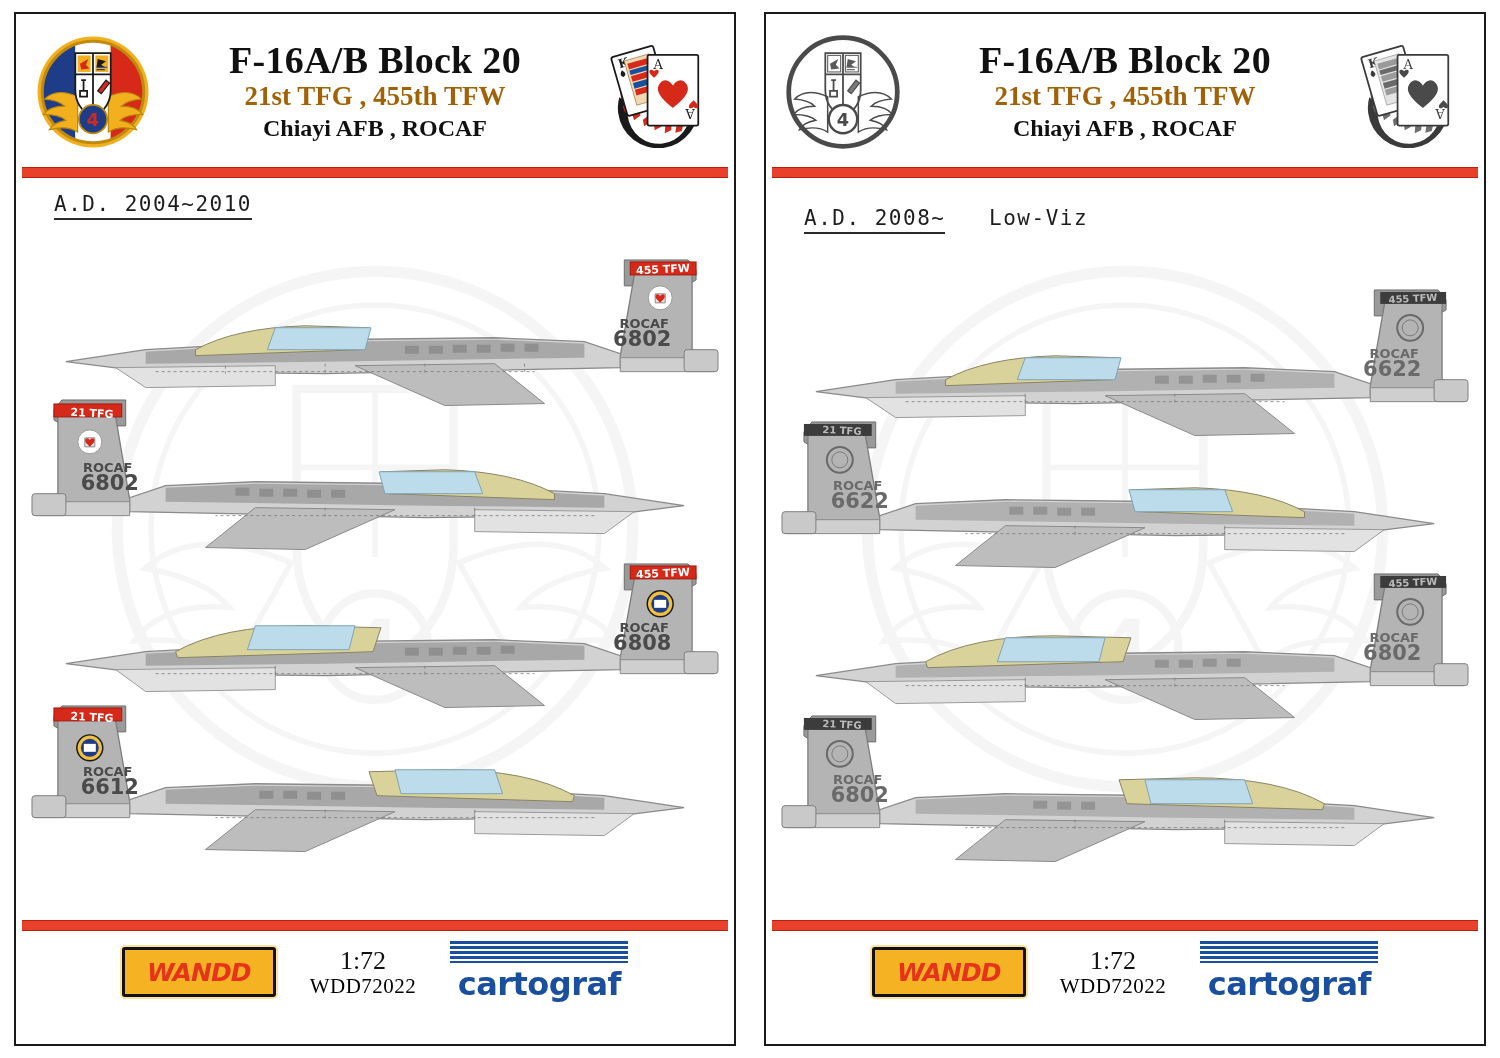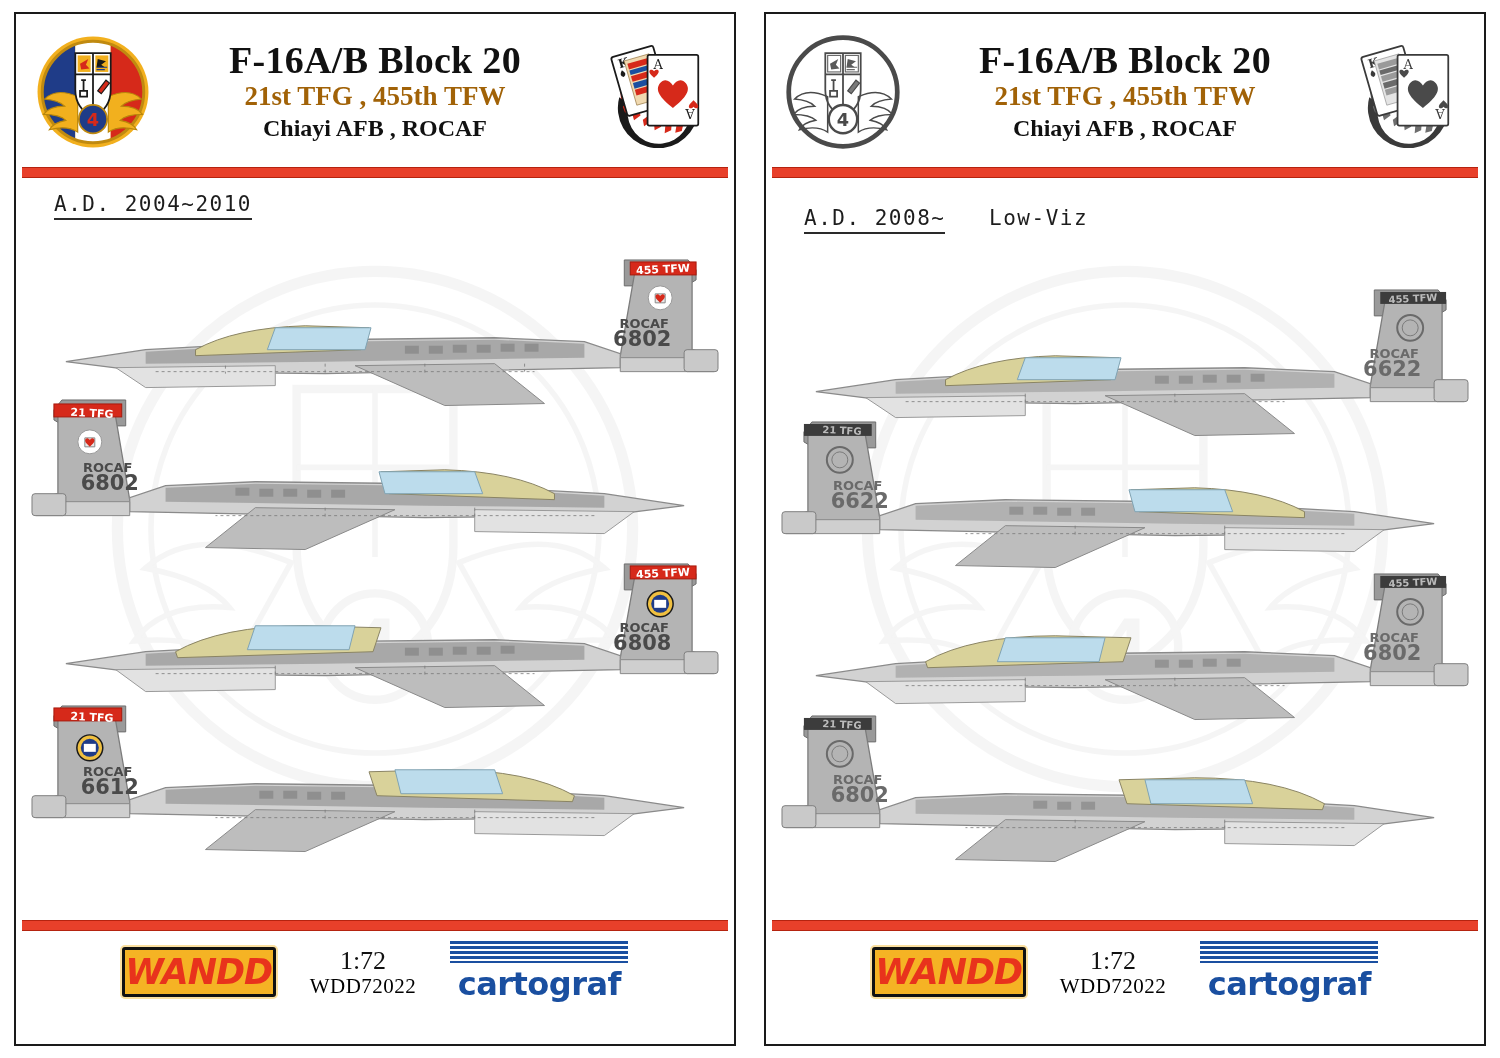--- a/index.html
+++ b/index.html
@@ -105,21 +105,21 @@
     width:148px;height:44px;
     background:#f5b324;
     border:3px solid #111;
     border-radius:3px;
     display:flex;align-items:center;justify-content:center;
     box-shadow:0 0 0 2px #fbe0a0;
   }
   .wandd span{
     font-family:"DejaVu Sans", sans-serif;
     font-weight:bold;font-style:italic;
-    font-size:35px;color:#e8331c;letter-spacing:-1px;
+    font-size:25px;color:#e8331c;letter-spacing:-1px;
   }
   .scaleblock{text-align:center;line-height:1.12;}
   .scaleblock .sc{font-size:26px;color:#111;}
   .scaleblock .pn{font-size:21px;color:#000000;letter-spacing:.5px;}
   .cartograf{text-align:center;}
   .cg-bars{width:178px;height:22px;margin-bottom:2px;
     background:repeating-linear-gradient(to bottom,#1a4fa0 0 3px,#fff 3px 5px);}
   .cg-name{
     font-family:"DejaVu Sans", sans-serif;
     font-weight:bold;font-size:32px;color:#1a4fa0;letter-spacing:-.5px;

